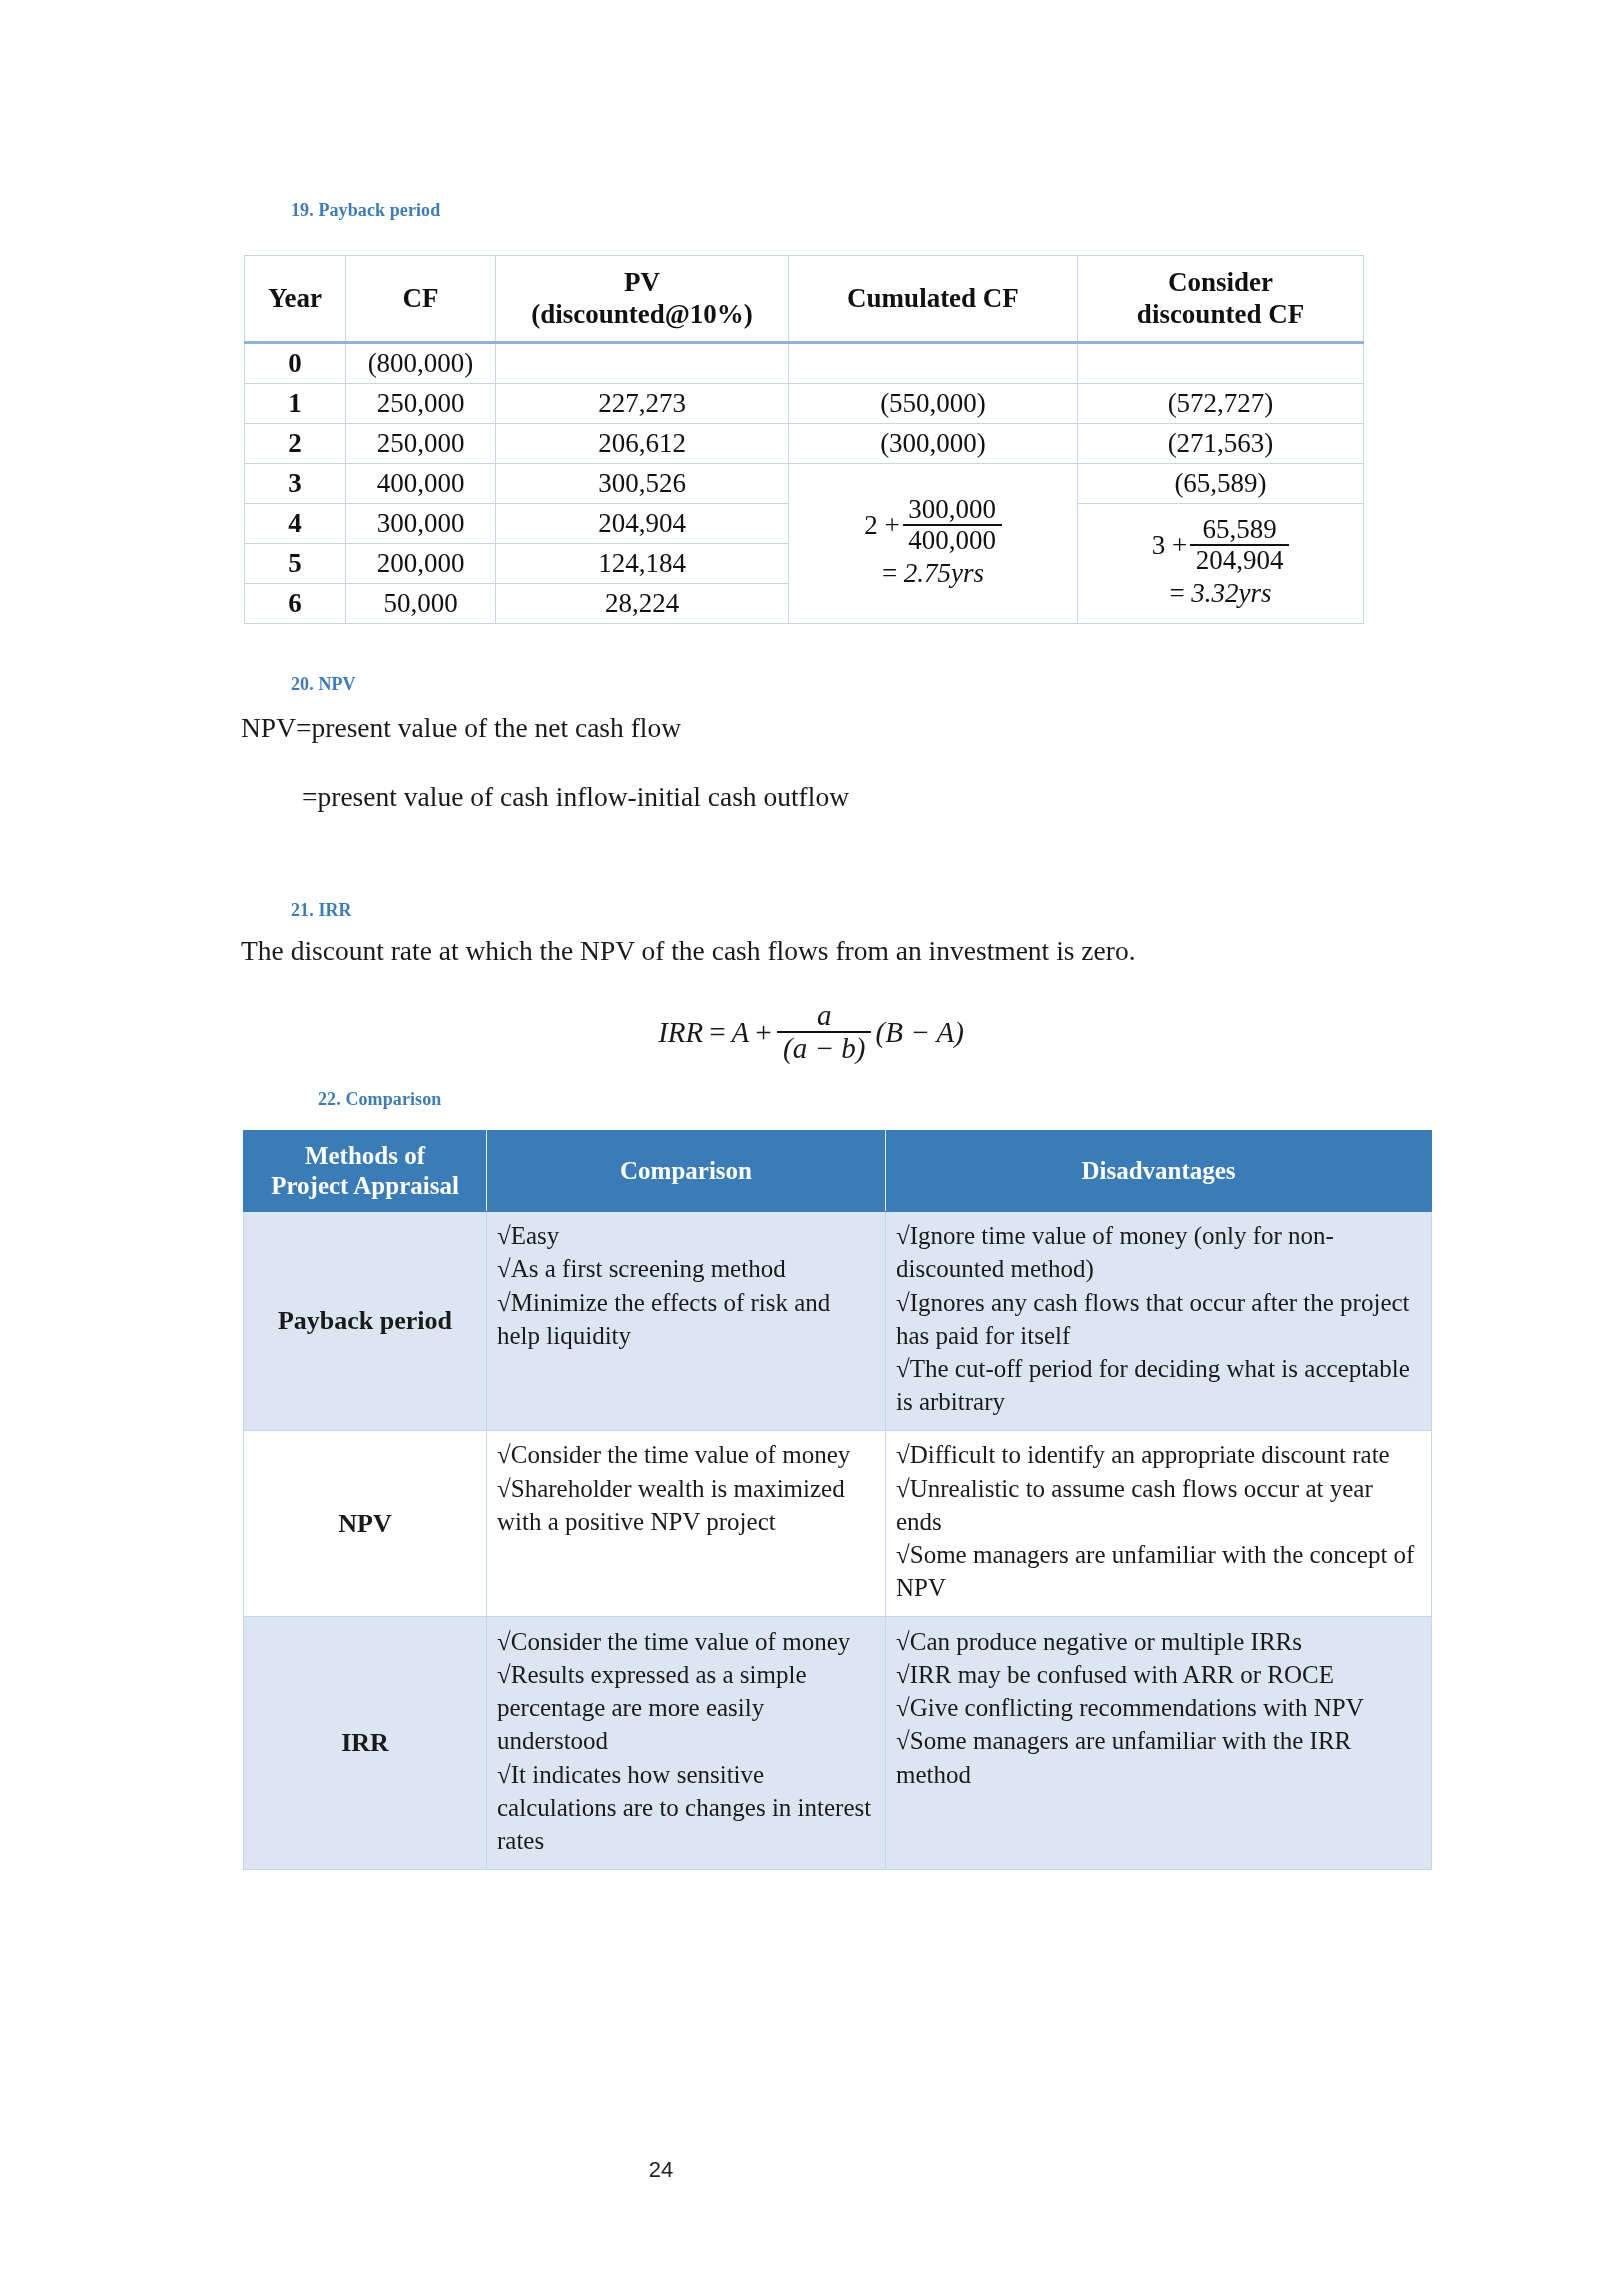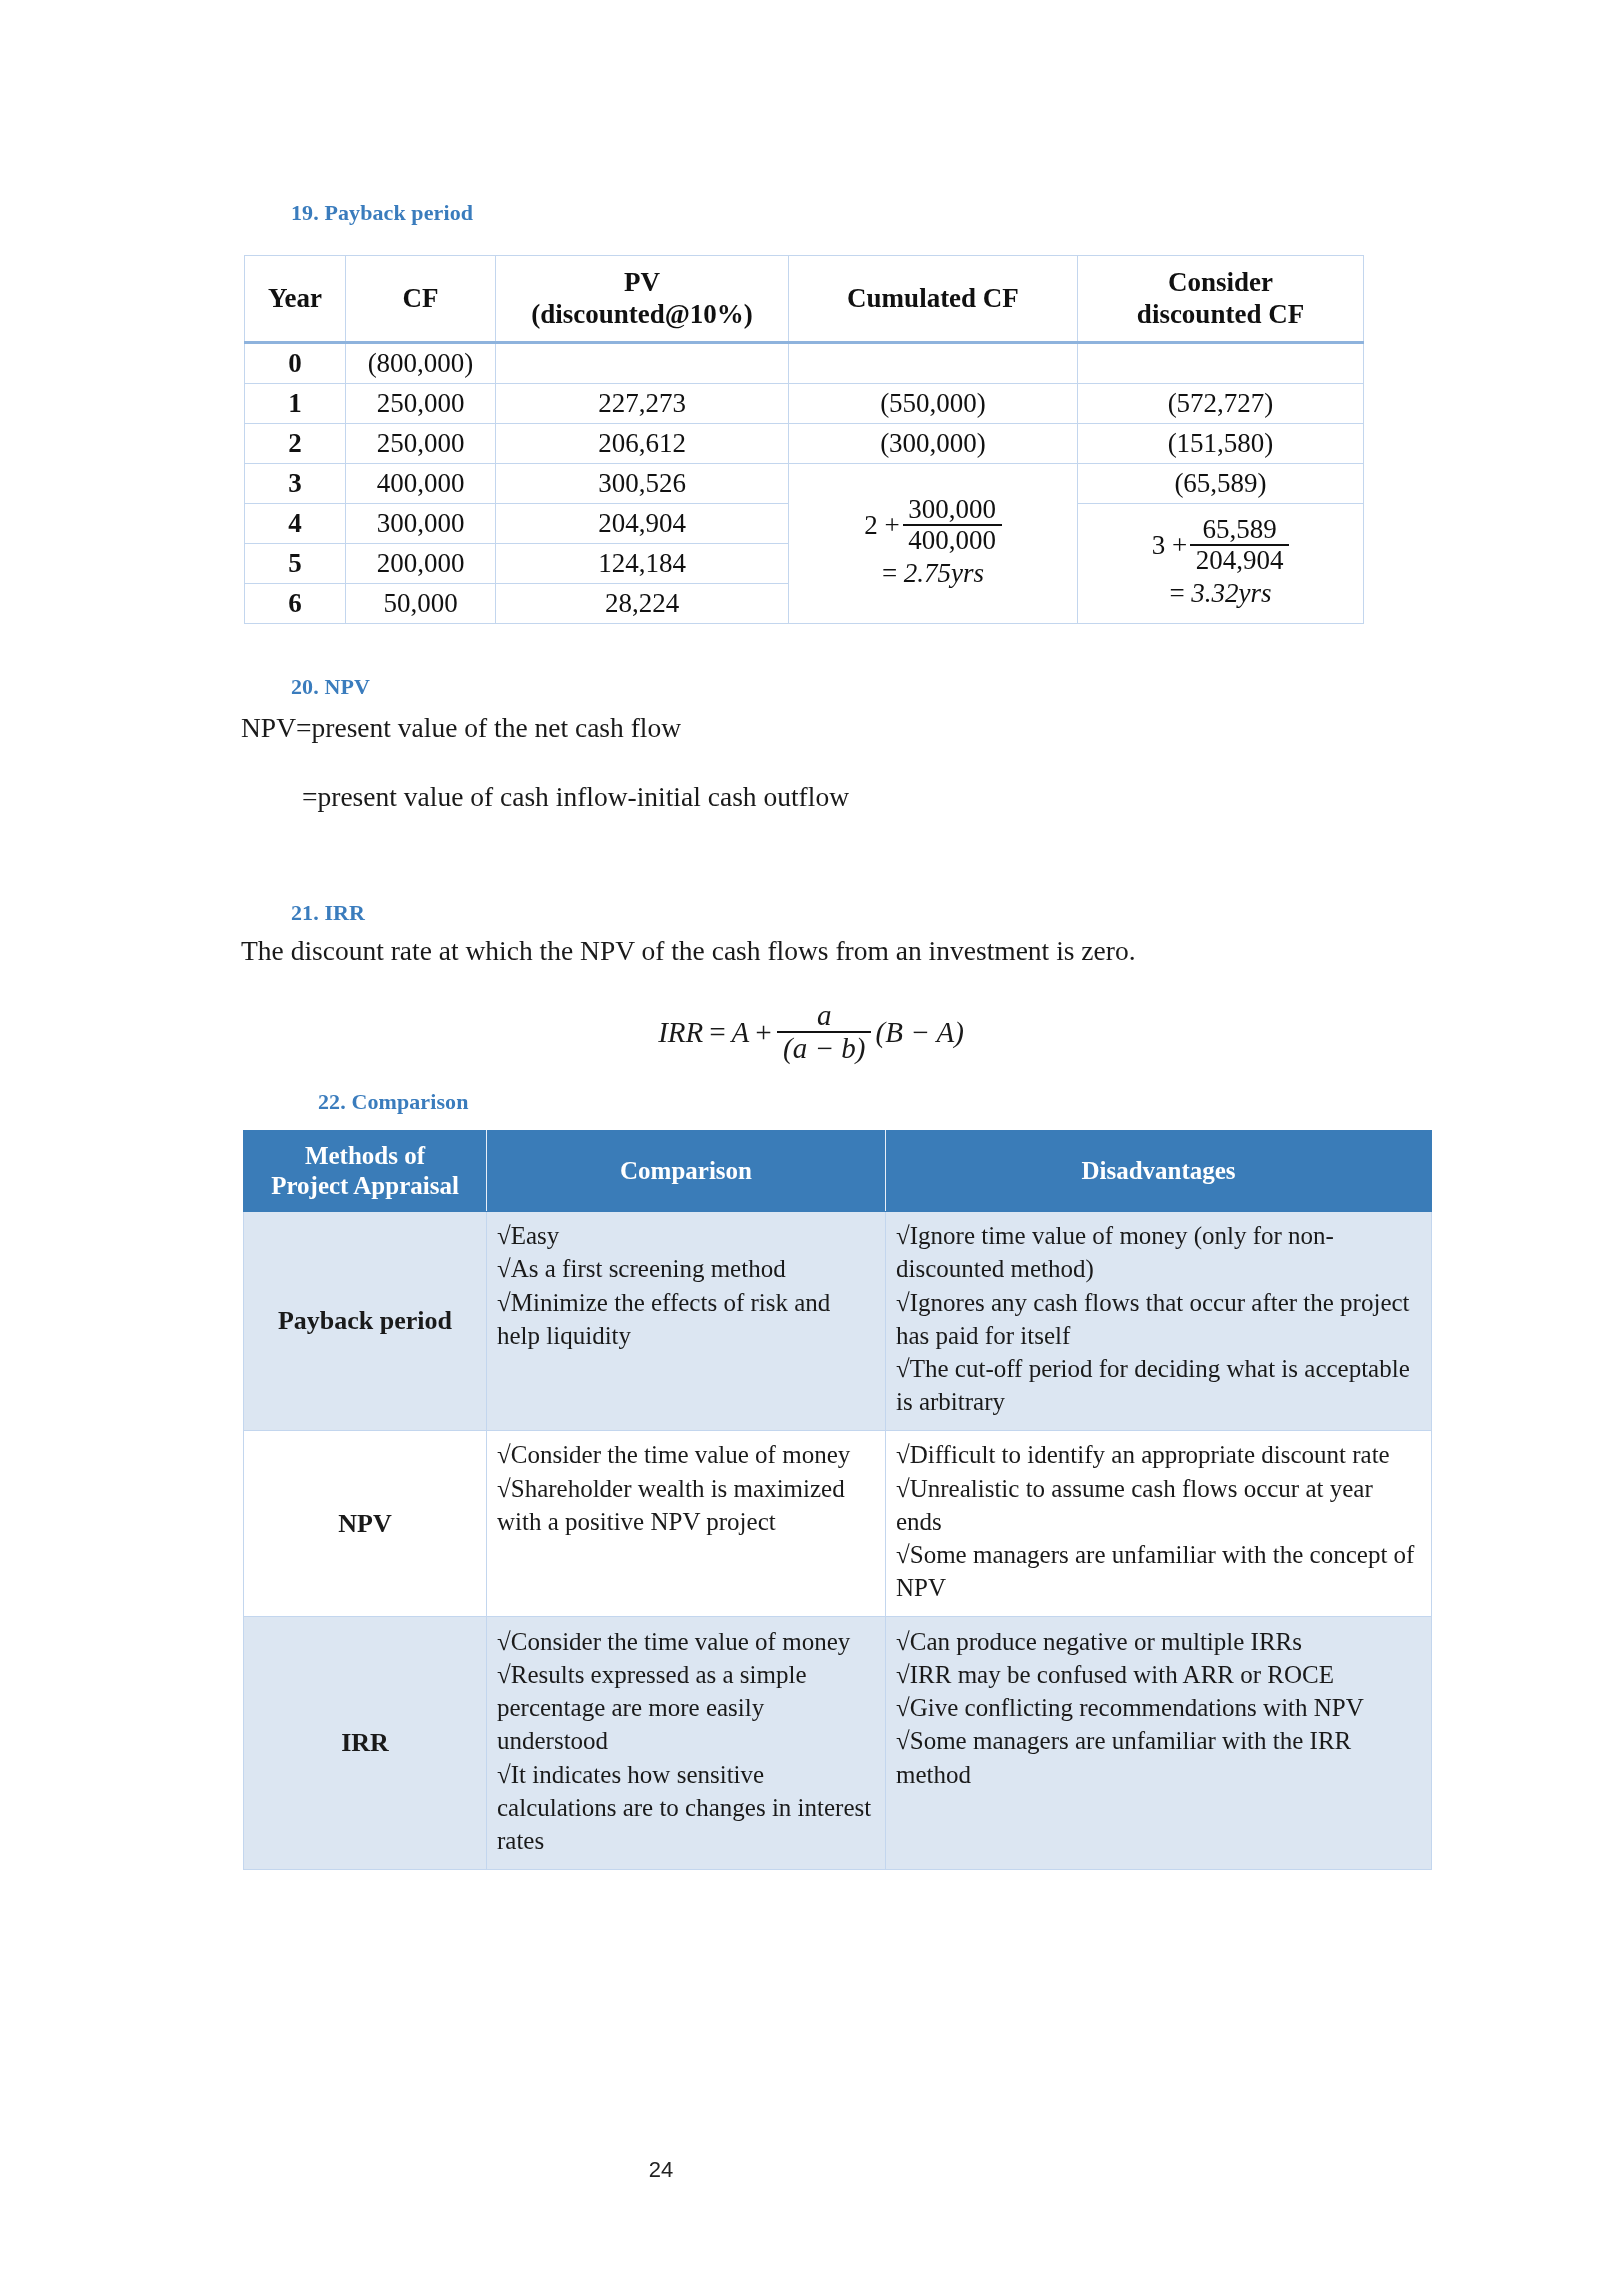--- a/index.html
+++ b/index.html
@@ -22,21 +22,21 @@
     width: 1622px;
     height: 2295px;
     background: #ffffff;
   }
 
   
   .sec-heading {
     position: absolute;
     color: #3a7cbd;
     font-weight: bold;
-    font-size: 22px;
+    font-size: 18px;
     letter-spacing: 0.1px;
     white-space: nowrap;
   }
 
   
   .body-text {
     position: absolute;
     font-size: 27.5px;
     color: #1a1a1a;
     white-space: nowrap;
@@ -225,21 +225,21 @@
         <td>227,273</td>
         <td>(550,000)</td>
         <td>(572,727)</td>
       </tr>
 
       <tr>
         <td class="yr">2</td>
         <td>250,000</td>
         <td>206,612</td>
         <td>(300,000)</td>
-        <td>(151,580)</td>
+        <td>(271,563)</td>
       </tr>
 
       <tr>
         <td class="yr">3</td>
         <td>400,000</td>
         <td>300,526</td>
         <td class="frac-cell" rowspan="4">
           <span class="mixed">
             <span>2 +</span>
             <span class="frac">

